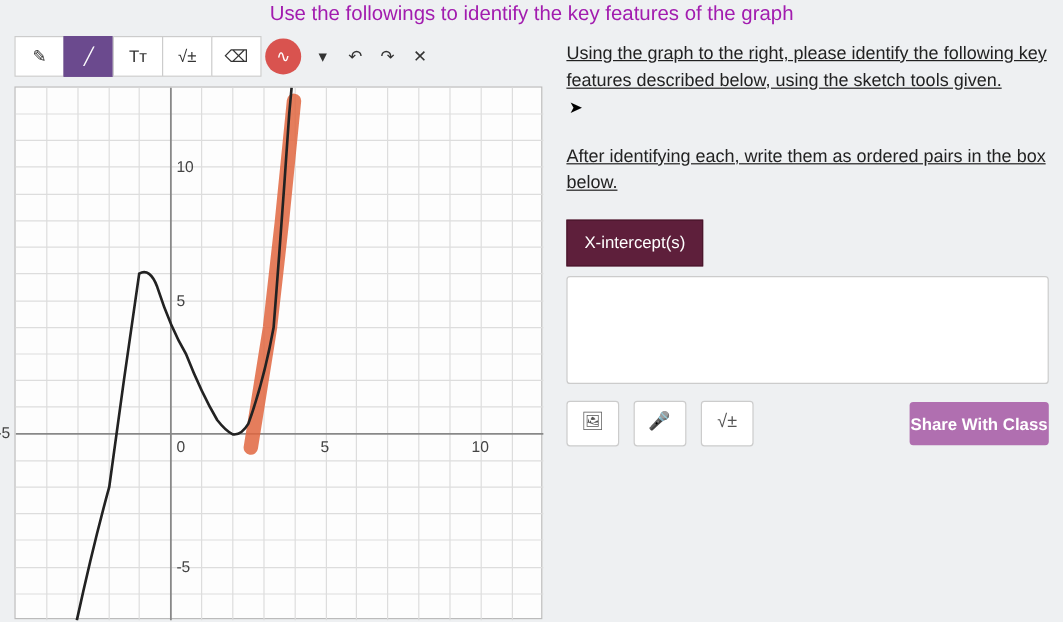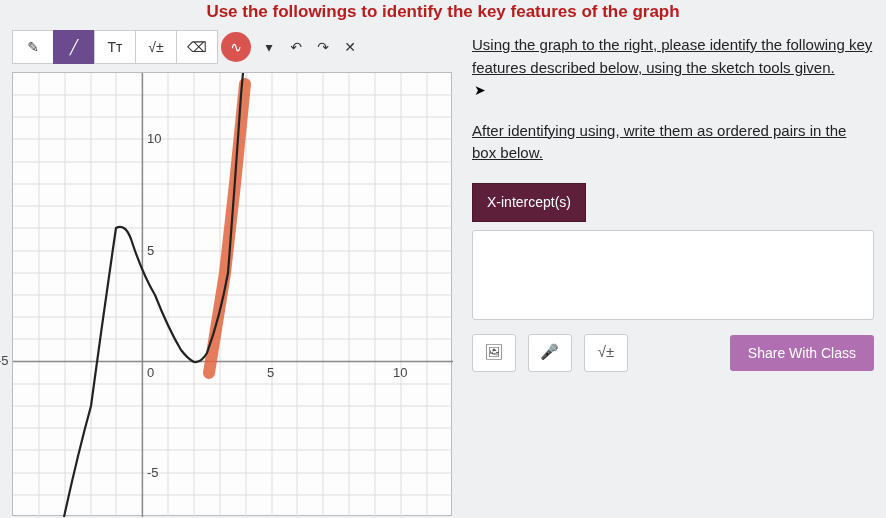--- a/index.html
+++ b/index.html
@@ -7,23 +7,23 @@
   font-family: Arial, sans-serif;
   background: #eef0f2;
   width: 886px;
   height: 518px;
   overflow: hidden;
   position: relative;
 }
 .header-title {
   text-align: center;
   font-size: 17px;
-  color: #b91c1c;
+  color: #a21caf;
   padding: 2px 0 8px 0;
-  font-weight: 700;
+  font-weight: 400;
 }
 .main-wrap {
   display: flex;
   gap: 20px;
   padding: 0 12px;
 }
 .left-panel {
   flex: 0 0 440px;
 }
 .toolbar {
@@ -128,24 +128,25 @@
   justify-content: center;
   font-size: 15px;
   color: #555;
   cursor: pointer;
 }
 .share-btn {
   margin-left: auto;
   background: #b06fb0;
   color: #fff;
   border: none;
-  padding: 10px 18px;
+  padding: 10px 1px;
   font-size: 14px;
   border-radius: 3px;
   cursor: pointer;
+  font-weight: bold;
 }
 </style>
 </head>
 <body>
 
 <div class="header-title">Use the followings to identify the key features of the graph</div>
 
 <div class="main-wrap">
   <div class="left-panel">
     <div class="toolbar">
@@ -226,21 +227,21 @@
       <span class="axis-label" style="left:134px; top:58px;">10</span>
       <span class="axis-label" style="left:134px; top:392px;">-5</span>
     </div>
   </div>
 
   <div class="right-panel">
     <p>
       <span>Using the graph to the right, please identify the following key features described below, using the sketch tools given.</span>
       <br><span class="cursor-icon">➤</span>
     </p>
-    <p>After identifying using, write them as ordered pairs in the box below.</p>
+    <p>After identifying each, write them as ordered pairs in the box below.</p>
     <div class="label-btn">X-intercept(s)</div>
     <div class="answer-box" contenteditable="true" style=""></div>
     <div class="bottom-row">
       <div class="small-btn">🖼</div>
       <div class="small-btn">🎤</div>
       <div class="small-btn">√±</div>
       <button class="share-btn">Share With Class</button>
     </div>
   </div>
 </div>

